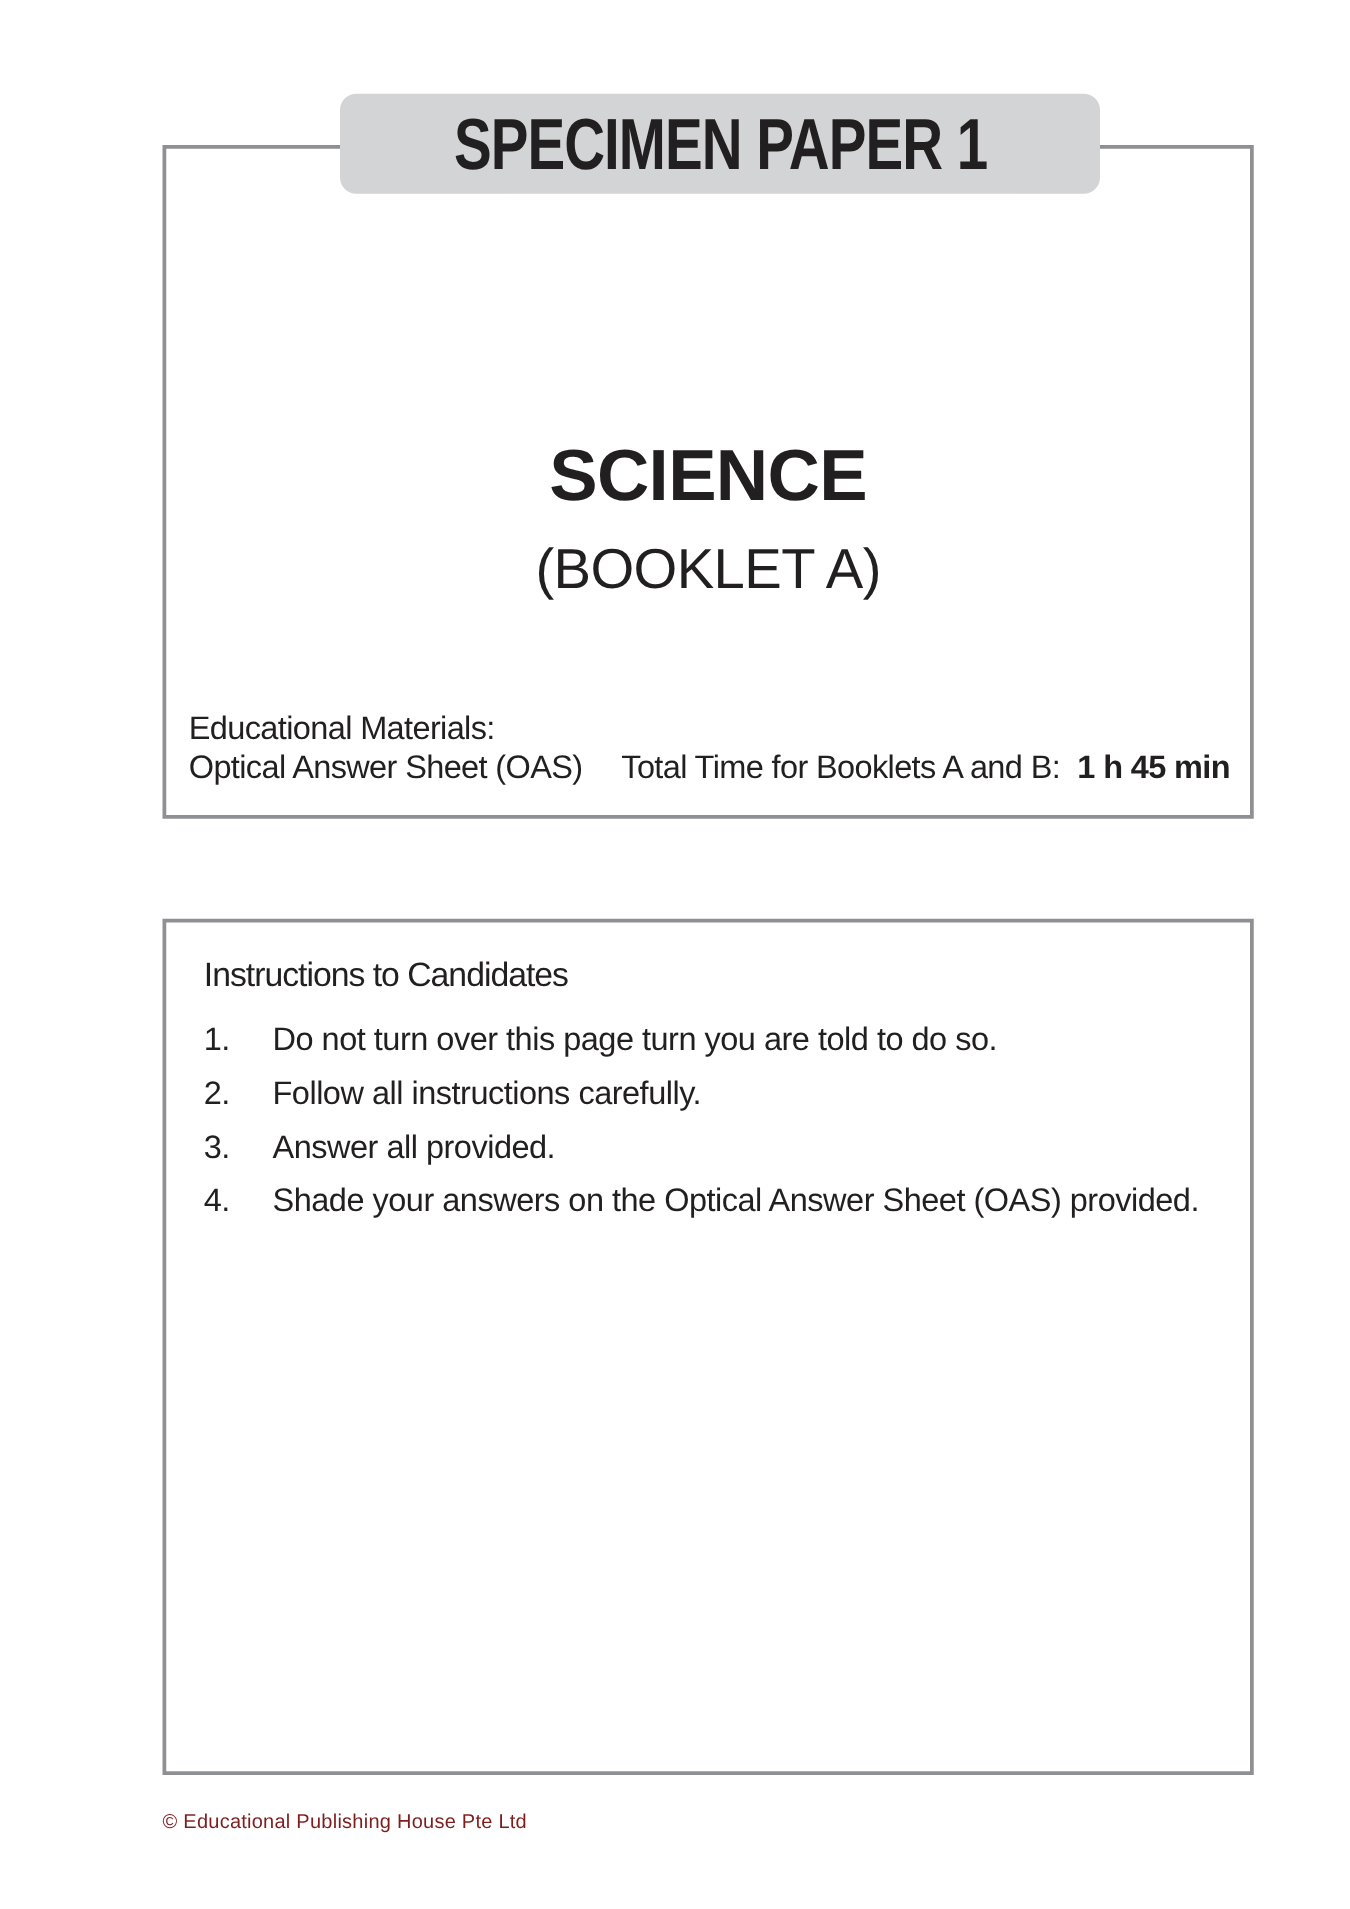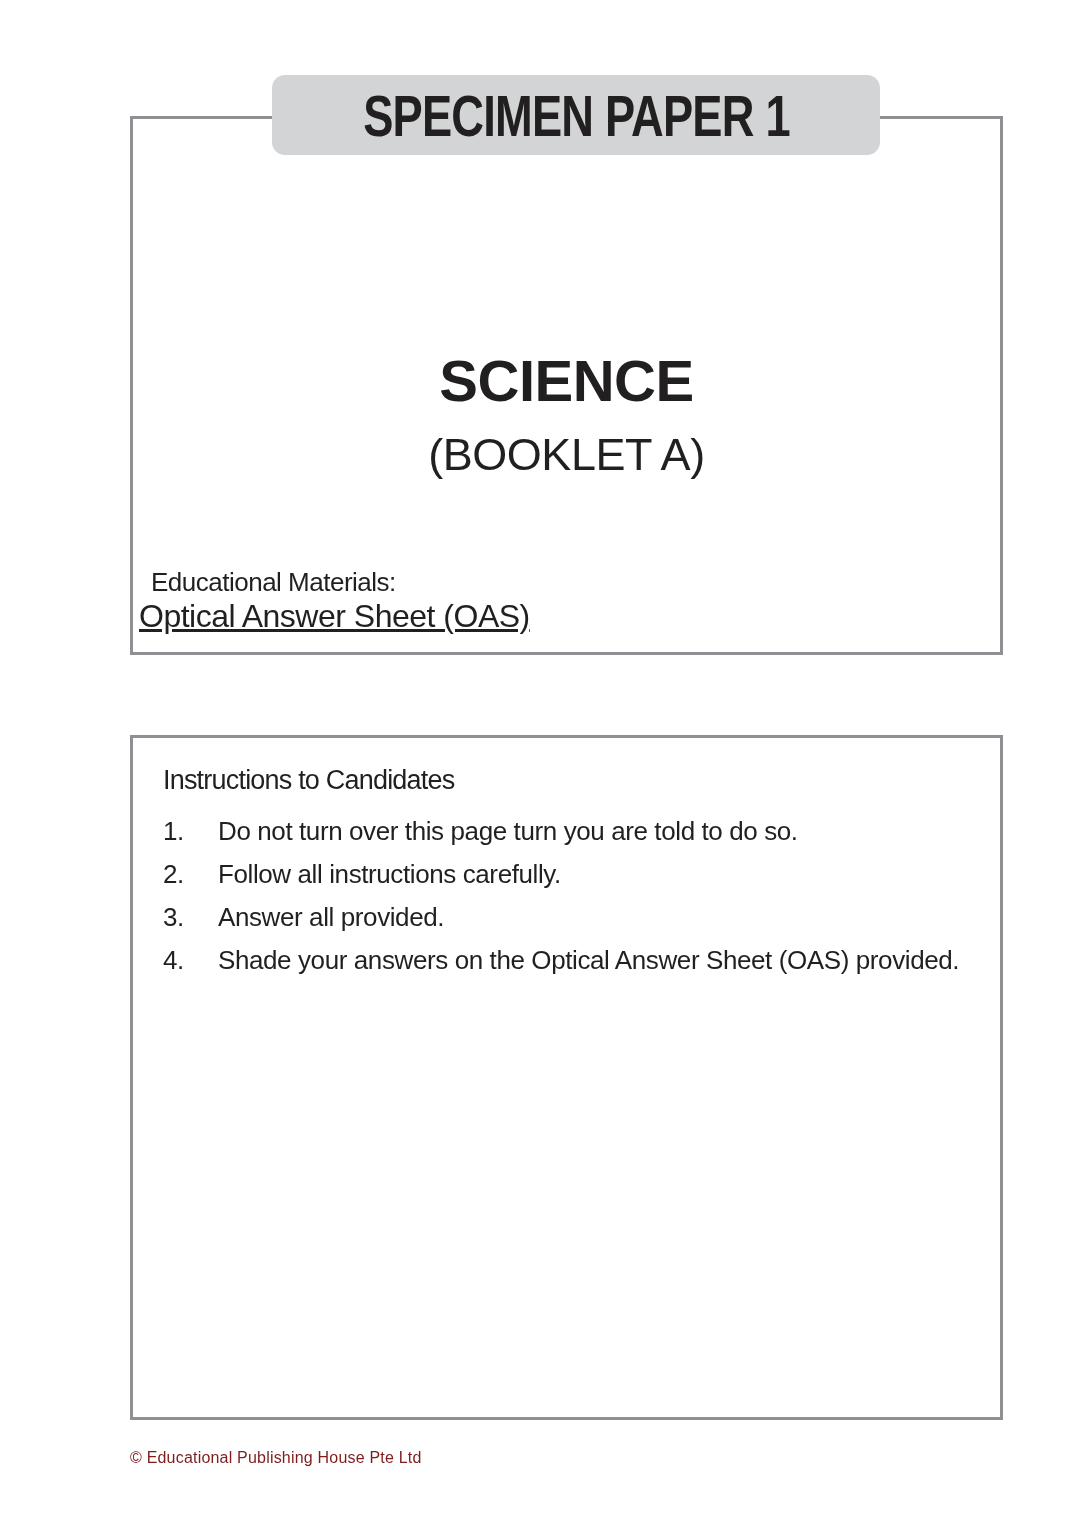--- a/index.html
+++ b/index.html
@@ -37,22 +37,22 @@
   }
   .booklet-title{
     position:absolute;top:266px;left:0;width:100%;text-align:center;
     font-size:45px;letter-spacing:-0.5px;margin-top:44px;
   }
   .materials-label{
     position:absolute;left:18px;top:448px;
     font-size:26px;letter-spacing:-0.5px;white-space:nowrap;
   }
   .materials-item{
-    position:absolute;left:6px;top:479px;
-    font-size:32px;letter-spacing:-0.5px;white-space:nowrap;text-decoration:underline;
+    position:absolute;left:18px;top:479px;
+    font-size:26px;letter-spacing:-0.5px;white-space:nowrap;
   }
   .total-time{
     position:absolute;right:16px;top:479px;
     font-size:26px;letter-spacing:-0.5px;white-space:nowrap;text-align:right;
   }
   .total-time .label{padding-right:7px;}
   .total-time .value{font-weight:bold;}
   .instructions-box{
     position:absolute;left:130px;top:735px;width:873px;height:685px;
     border:3px solid var(--box-border);
@@ -81,20 +81,24 @@
 
 <div class="banner">
   <span class="banner-text">SPECIMEN PAPER 1</span>
 </div>
 
 <div class="header-box">
   <div class="subject-title">SCIENCE</div>
   <div class="booklet-title">(BOOKLET A)</div>
   <div class="materials-label">Educational Materials:</div>
   <div class="materials-item">Optical Answer Sheet (OAS)</div>
+  <div class="total-time">
+    <span class="label">Total Time for Booklets A and B:</span>
+    <span class="value">1 h 45 min</span>
+  </div>
 </div>
 
 <div class="instructions-box">
   <div class="instructions-heading">Instructions to Candidates</div>
   <div class="instruction-item">
     <span class="instruction-number">1.</span>
     <span class="instruction-text">Do not turn over this page turn you are told to do so.</span>
   </div>
   <div class="instruction-item">
     <span class="instruction-number">2.</span>

